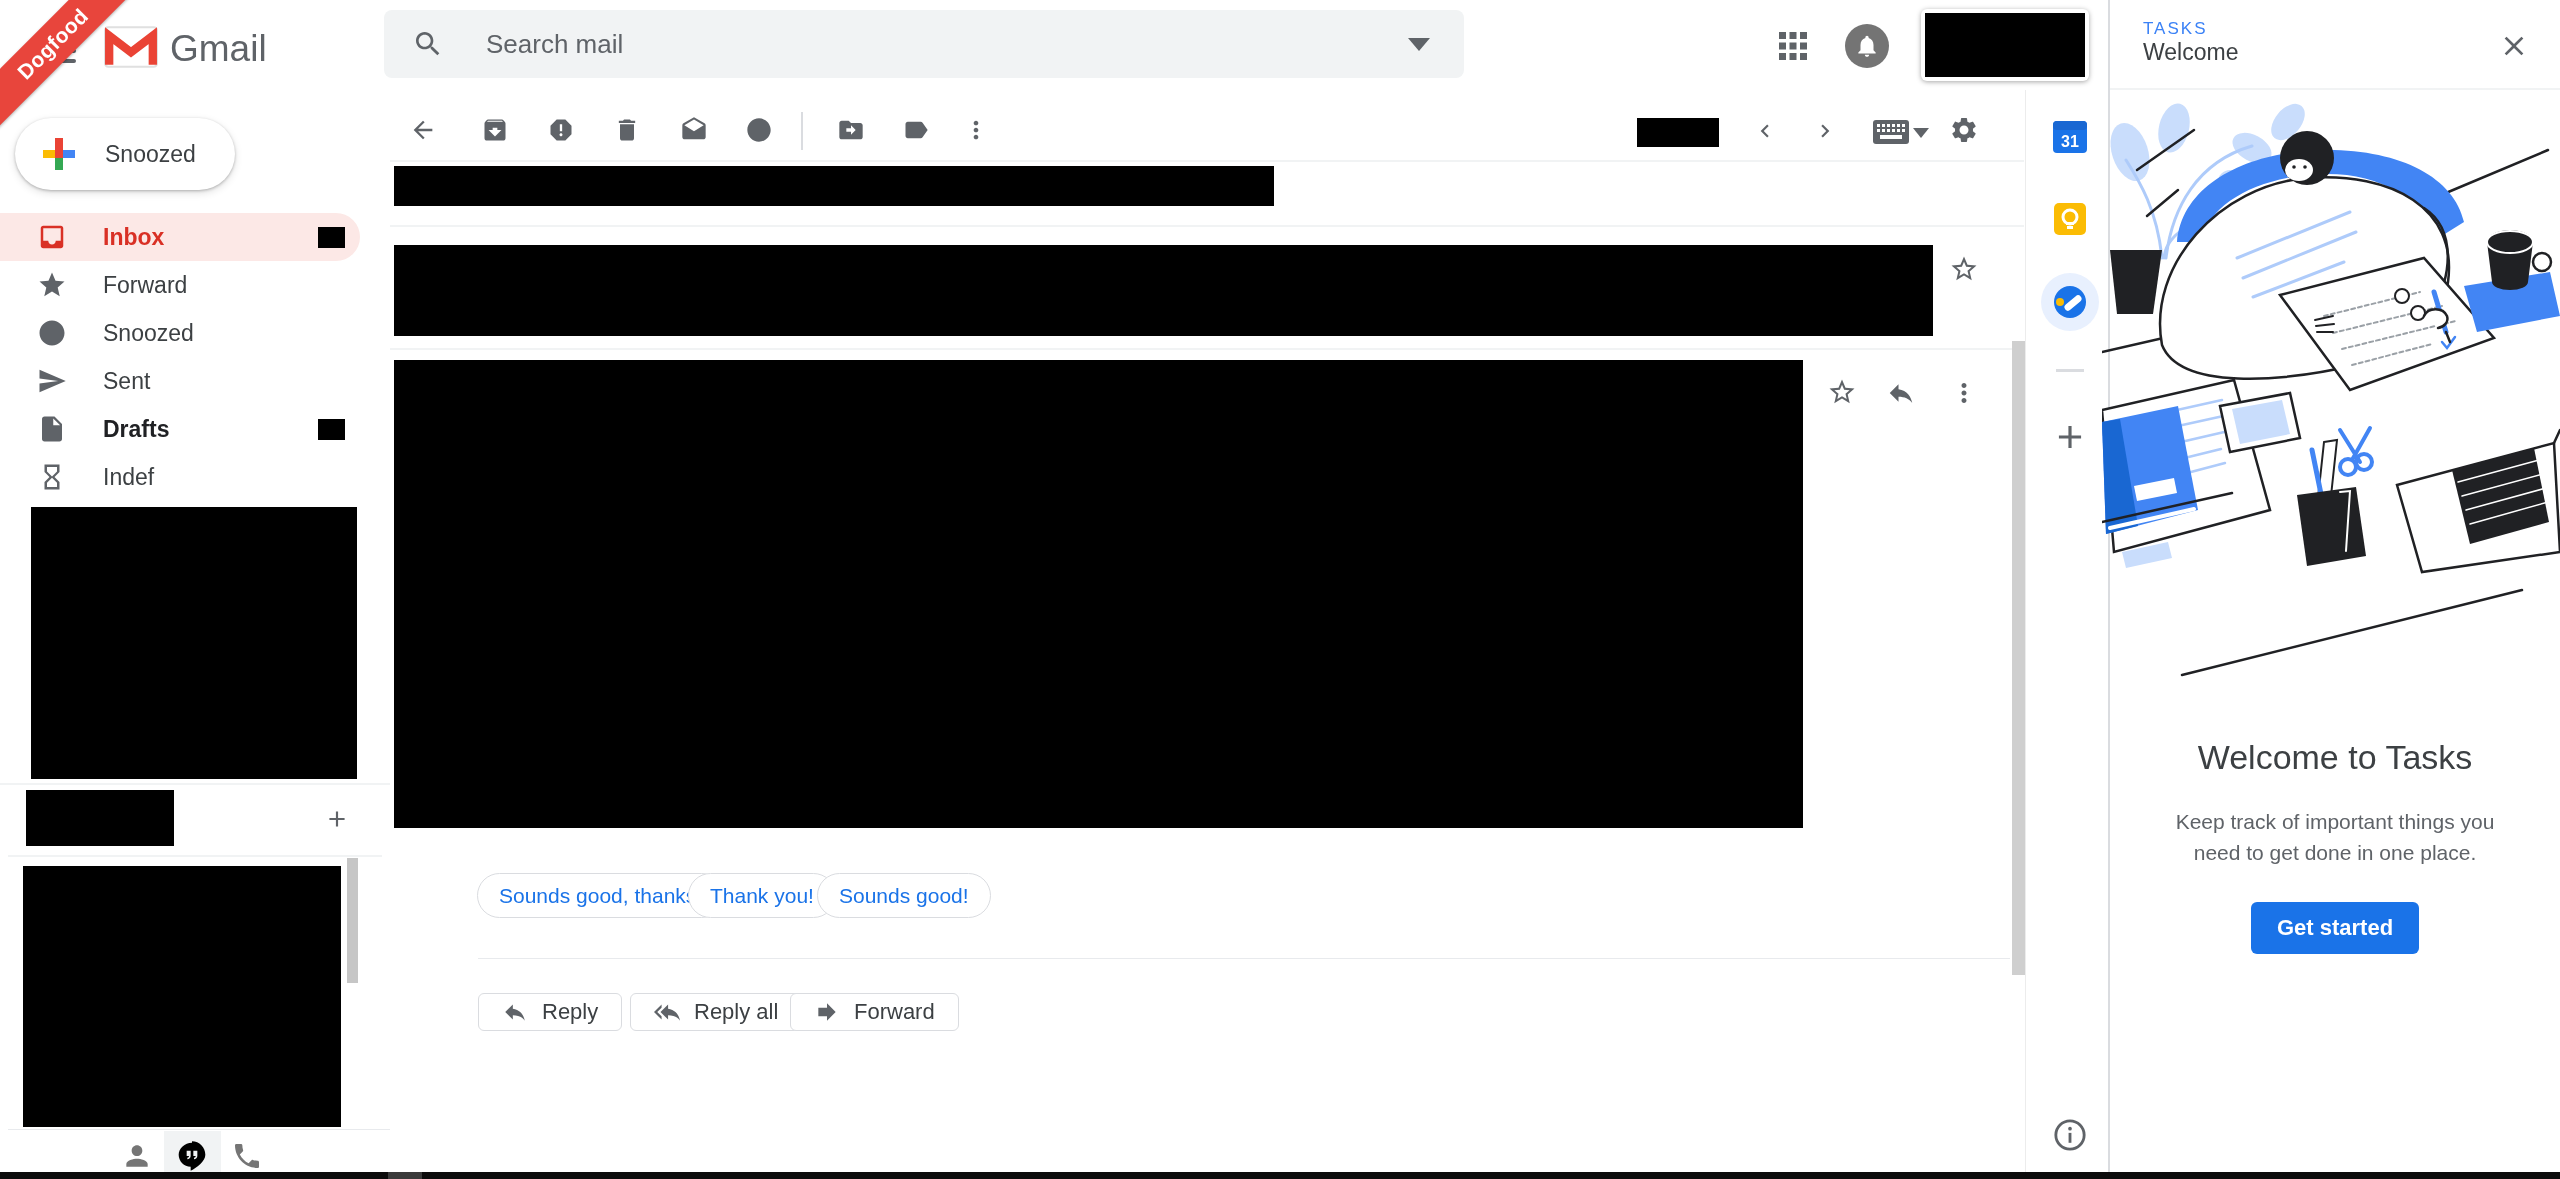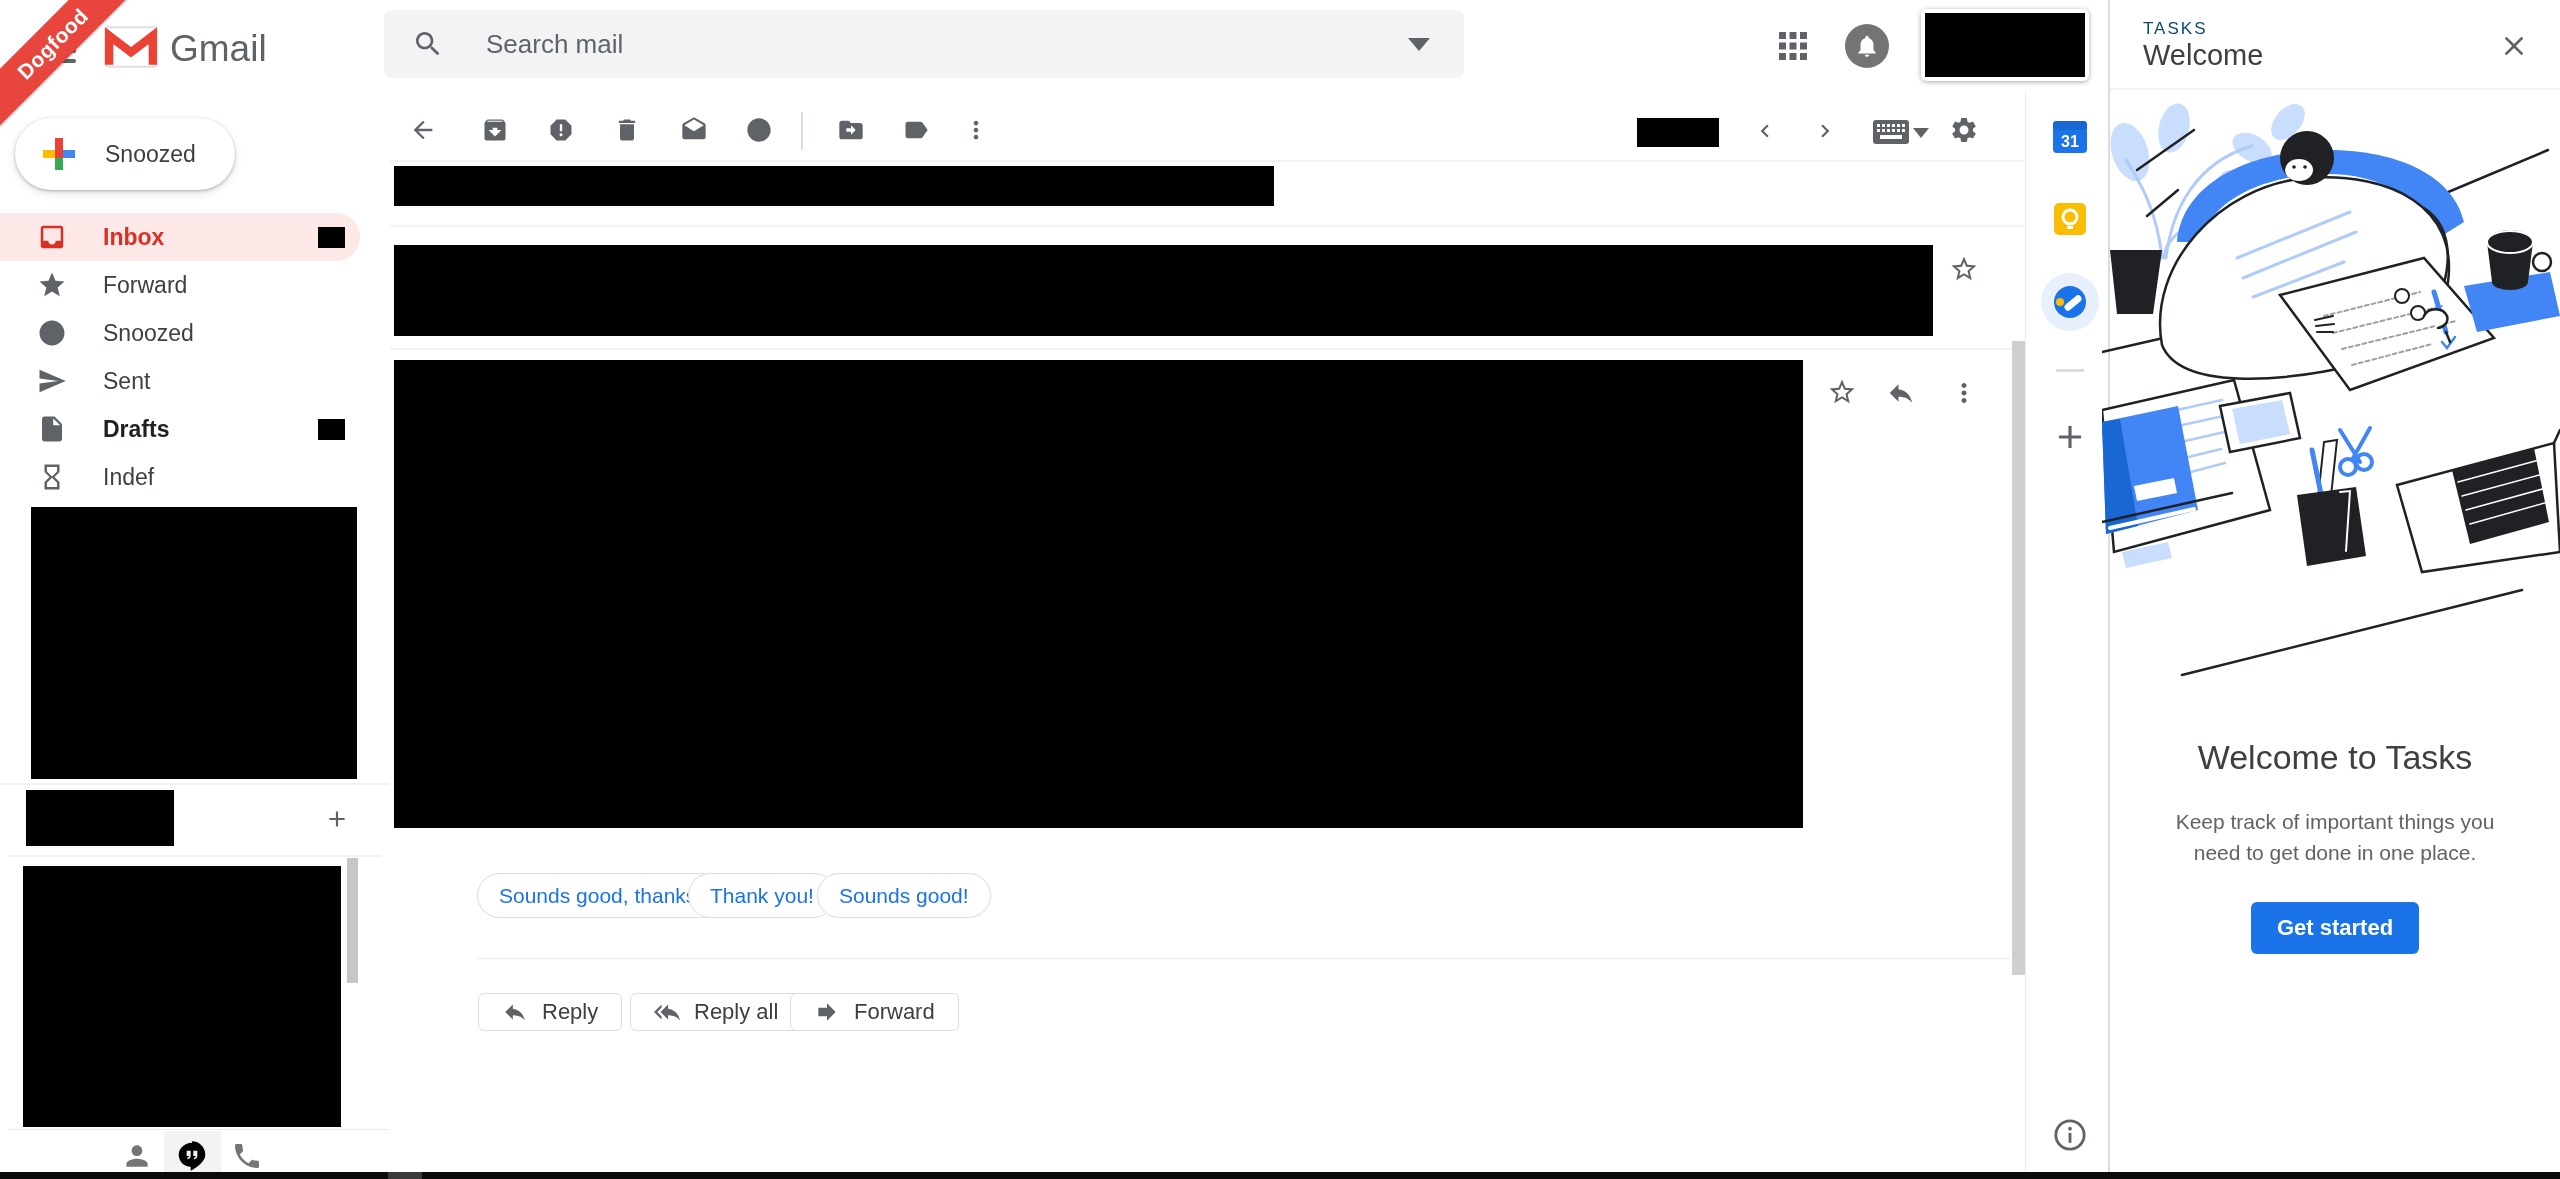--- a/index.html
+++ b/index.html
@@ -78,22 +78,22 @@
   
   .rail-border1 { left:2025px; top:90px; width:1px; height:1082px; background:#ececec; position:absolute; }
   .rail-border2 { left:2108px; top:0; width:2px; height:1172px; background:#dadce0; position:absolute; }
   .rail-icon { position:absolute; left:2051px; width:38px; height:38px; cursor:pointer; }
   .tasks-halo { left:2041px; top:273px; width:58px; height:58px; border-radius:50%; background:#e8f0fe;
     position:absolute; }
   .rail-divider { left:2056px; top:369px; width:28px; height:3px; background:#dadce0; position:absolute; }
 
   
   .panel { left:2110px; top:0; width:450px; height:1172px; background:#fff; position:absolute; }
-  .panel-overline { left:33px; top:19px; font-size:17px; letter-spacing:2px; color:#0c4a6e; position:absolute; }
-  .panel-title-sm { left:33px; top:39px; font-size:29px; color:#3c4043; position:absolute; }
+  .panel-overline { left:33px; top:19px; font-size:17px; letter-spacing:2px; color:#3b82f6; position:absolute; }
+  .panel-title-sm { left:33px; top:39px; font-size:23px; color:#3c4043; position:absolute; }
   .panel-close { left:388px; top:30px; width:32px; height:32px; position:absolute; cursor:pointer; }
   .panel-hdiv { left:0; top:88px; width:450px; height:2px; background:#f1f3f4; position:absolute; }
   .tasks-title { left:0; top:738px; width:450px; text-align:center; font-size:34px; color:#3c4043; position:absolute; }
   .tasks-body { left:0; top:806px; width:450px; text-align:center; font-size:21px; color:#5f6368;
     line-height:31px; position:absolute; }
   .get-started { left:141px; top:902px; width:168px; height:52px; background:#1a73e8; color:#fff;
     border:none; border-radius:6px; font-size:22px; font-weight:bold; position:absolute; cursor:pointer;
     font-family:"Liberation Sans",sans-serif; }
 
   .bottom-bar { left:0; top:1172px; width:2560px; height:7px; background:#0b0b0b; position:absolute; }

